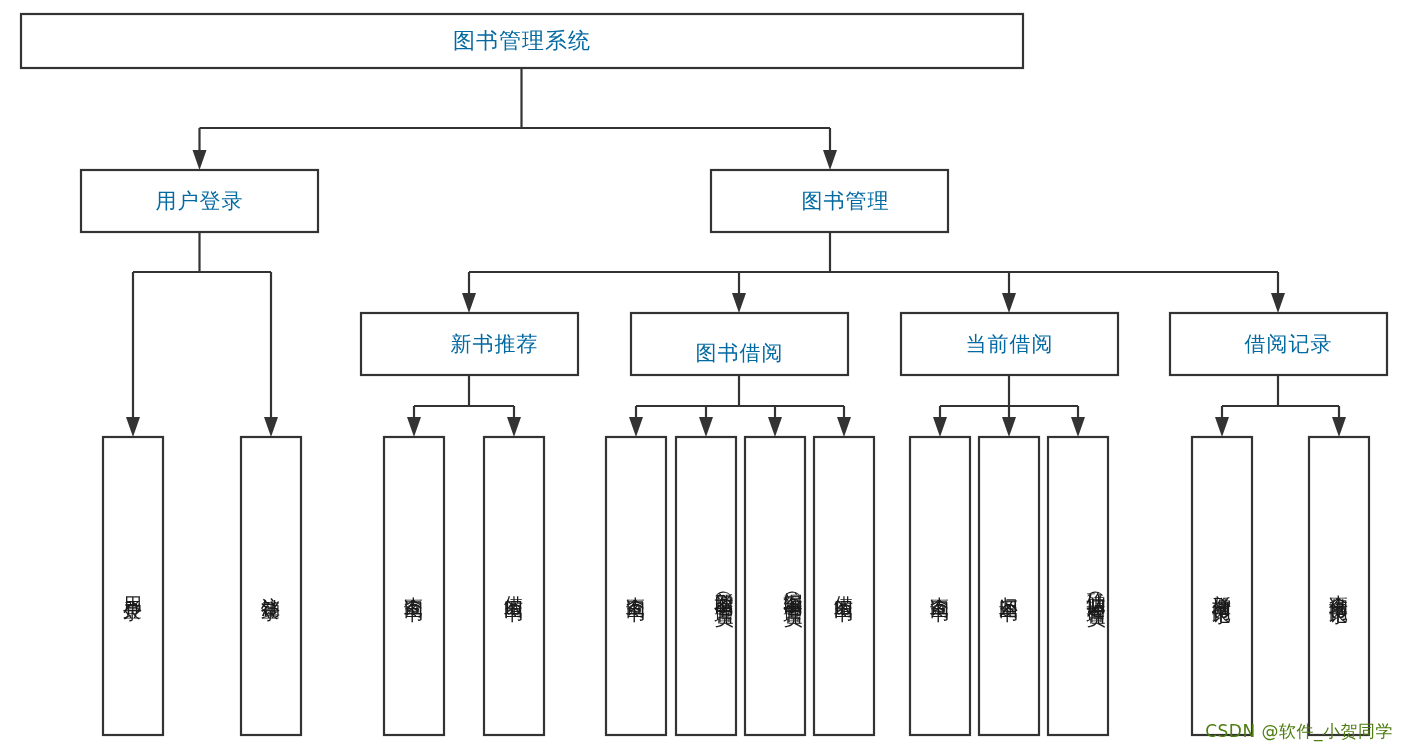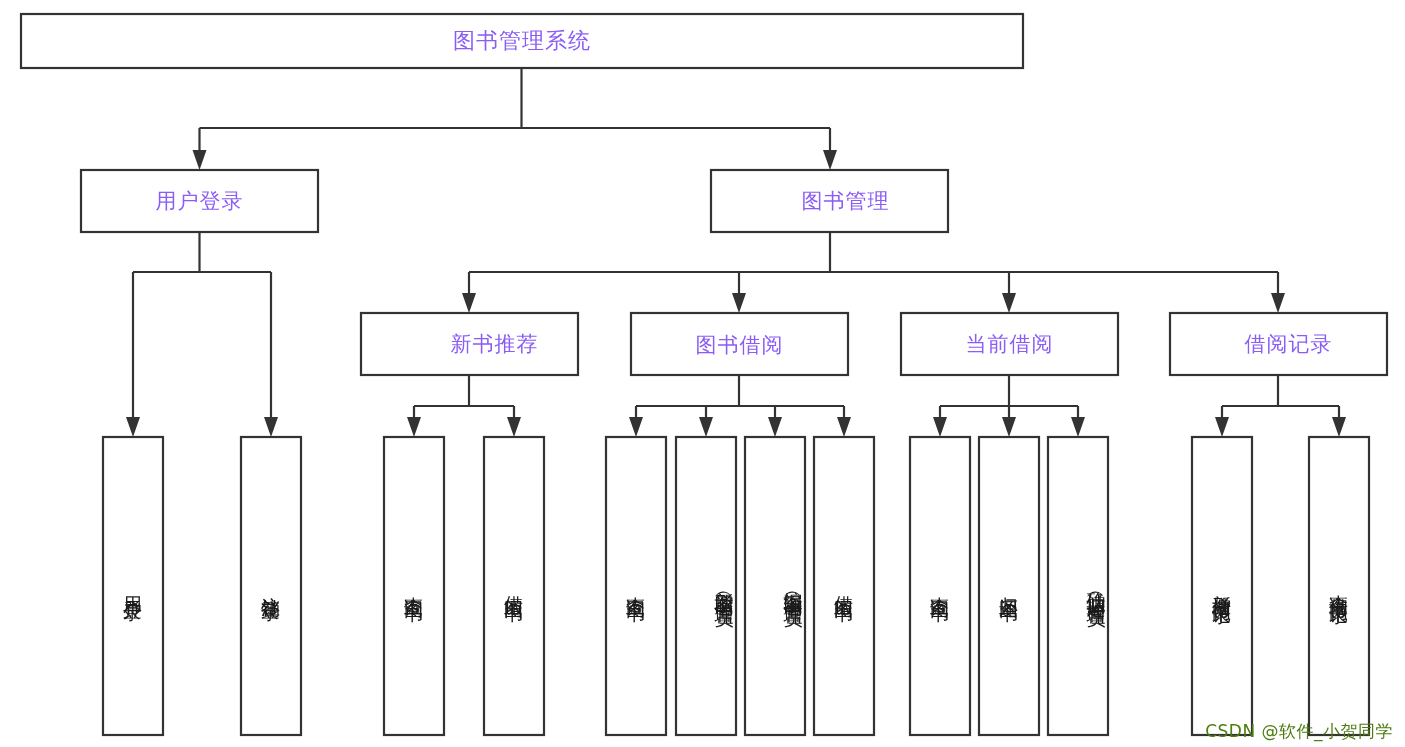--- a/index.html
+++ b/index.html
@@ -74,21 +74,21 @@
     padding-top: 3px;
     box-sizing: border-box;
   }
   .hlabel-wrap {
     position: absolute;
     display: flex;
     align-items: center;
     justify-content: center;
     font-family: "DejaVu Sans", "Liberation Sans", sans-serif;
     font-size: 21px;
-    color: #8b5cf6;
+    color: #0369a1;
     letter-spacing: 1px;
     white-space: nowrap;
     pointer-events: none;
   }
   .hlabel-wrap.title-size {
     font-size: 22px;
   }
 </style>
 </head>
 <body>
@@ -202,21 +202,21 @@
     <rect class="node-box" x="1192" y="437" width="60" height="298"></rect>
     <rect class="node-box" x="1309" y="437" width="60" height="298"></rect>
   </svg>
 
   <div class="hlabel-wrap title-size" style="left:21px; top:14px; width:1002px; height:54px;">图书管理系统</div>
 
   <div class="hlabel-wrap" style="left:81px; top:170px; width:237px; height:62px;">用户登录</div>
   <div class="hlabel-wrap" style="left:711px; top:170px; width:269px; height:62px;font-family:Liberation Serif, serif;">图书管理</div>
 
   <div class="hlabel-wrap" style="left:361px; top:313px; width:217px; height:62px;margin-left:25px;">新书推荐</div>
-  <div class="hlabel-wrap" style="left:631px; top:305px; width:217px; height:80px;">图书借阅</div>
+  <div class="hlabel-wrap" style="left:631px; top:313px; width:217px; height:80px;">图书借阅</div>
   <div class="hlabel-wrap" style="left:901px; top:313px; width:217px; height:62px;">当前借阅</div>
   <div class="hlabel-wrap" style="left:1170px; top:313px; width:237px; height:62px;">借阅记录</div>
 
   <div class="vlabel-wrap" style="left:103px; top:437px; width:60px; height:298px;">用户登录</div>
   <div class="vlabel-wrap" style="left:241px; top:437px; width:60px; height:298px;">注销登录</div>
 
   <div class="vlabel-wrap" style="left:384px; top:437px; width:60px; height:298px;">查询图书</div>
   <div class="vlabel-wrap" style="left:484px; top:437px; width:60px; height:298px;">借阅图书</div>
 
   <div class="vlabel-wrap" style="left:606px; top:437px; width:60px; height:298px;">查询图书</div>

